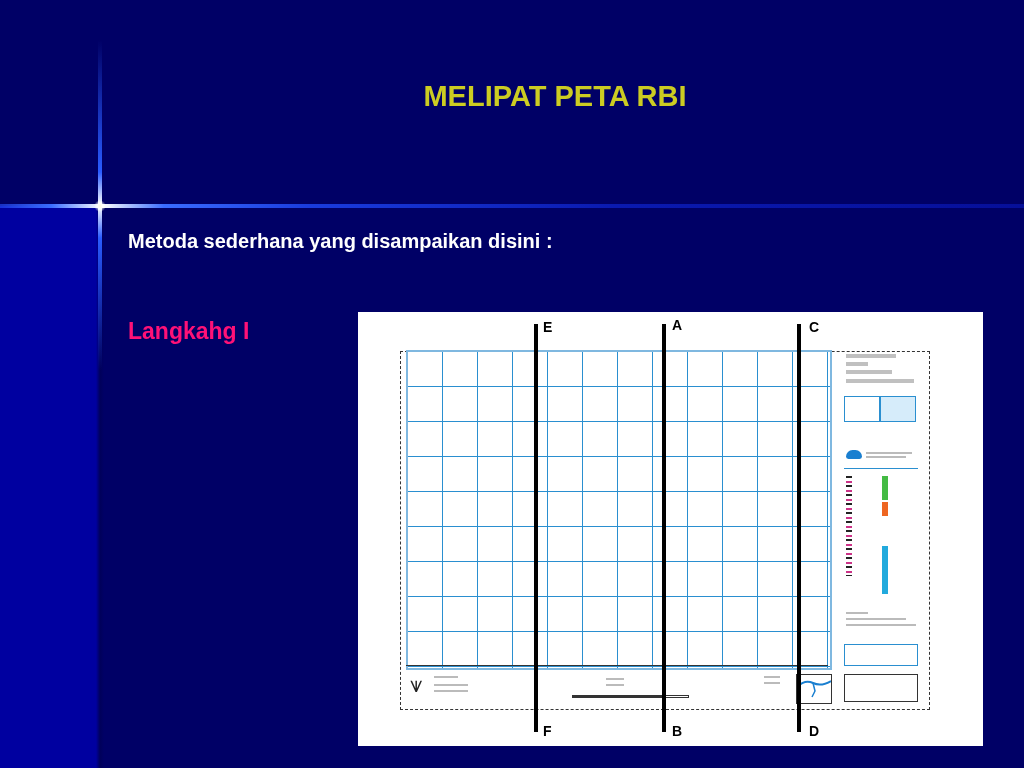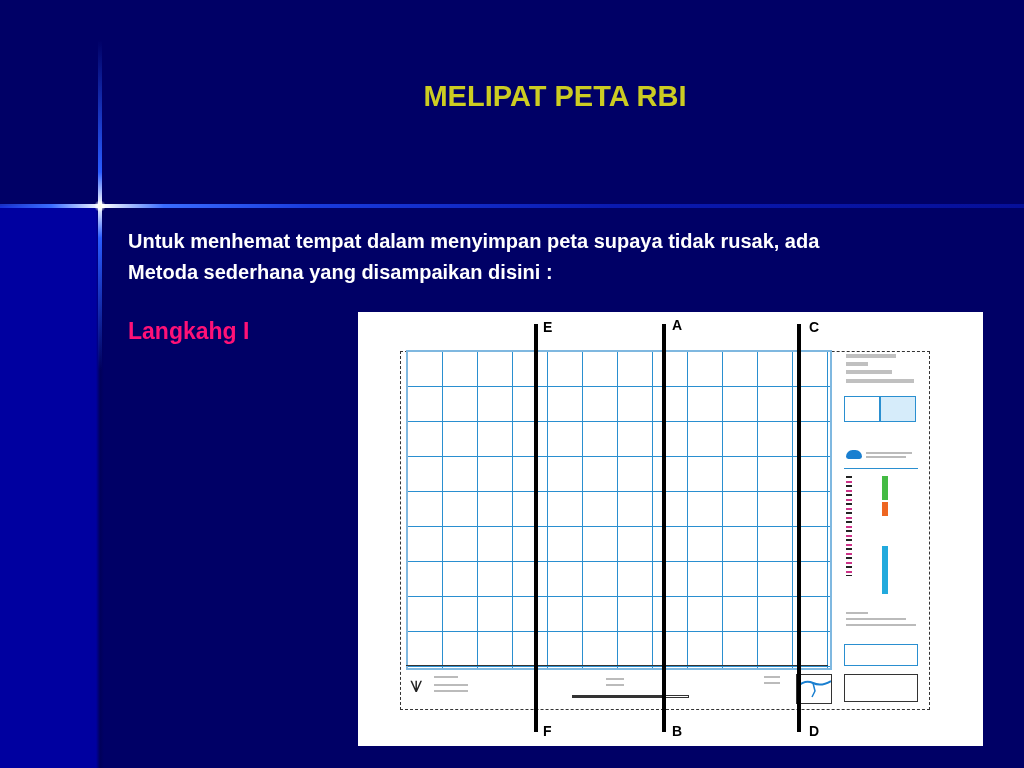--- a/index.html
+++ b/index.html
@@ -35,21 +35,20 @@
 
 <div class="left-band"></div>
 <div class="band-edge"></div>
 <div class="flare-h"></div>
 <div class="flare-v"></div>
 <div class="flare-core"></div>
 
 <div class="title">MELIPAT PETA RBI</div>
 
 <div class="body-text">
-  <div>Untuk menhemat tempat dalam menyimpan peta supaya tidak rusak, ada</div>
   <div>Metoda sederhana yang disampaikan disini :</div>
 </div>
 
 <div class="step">Langkahg I</div>
 
 <div class="figure">
   <div class="frame-dotted"></div>
   <div class="map-grid"></div>
   <div class="map-bottom"></div>
 

